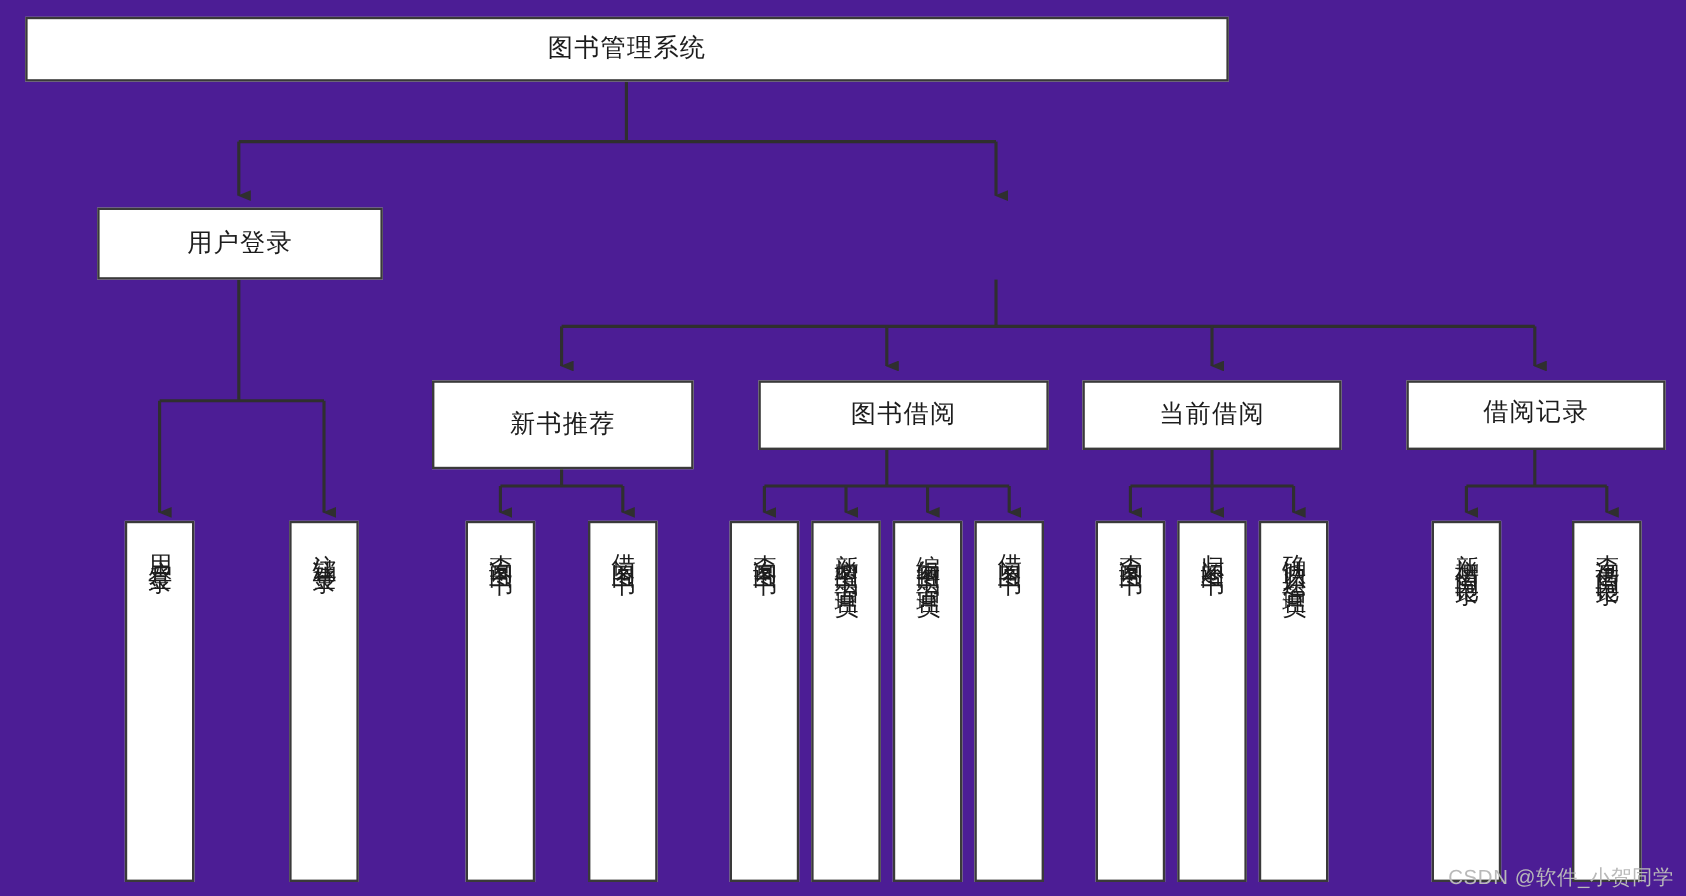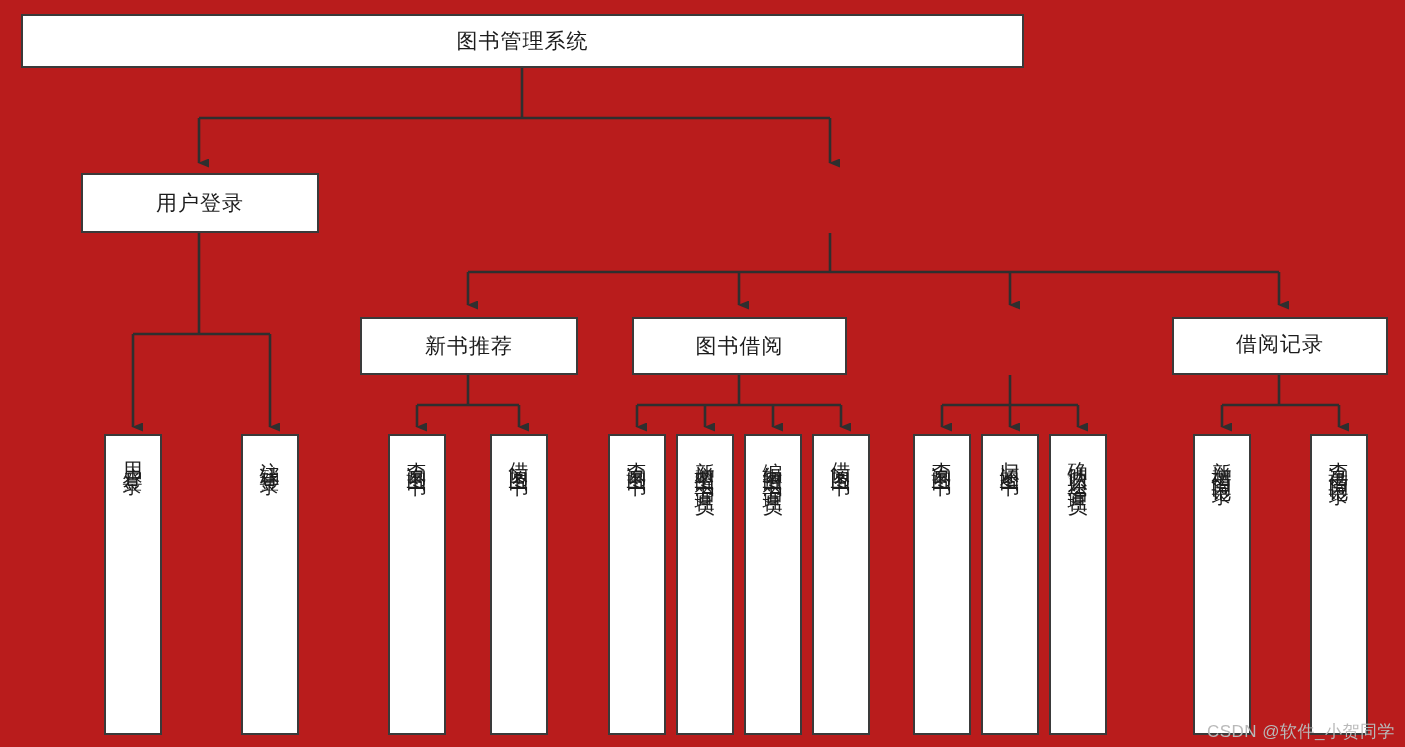--- a/index.html
+++ b/index.html
@@ -5,21 +5,21 @@
 <style>
   html,body{margin:0;padding:0;background:#ffffff;}
   body{
     font-family:"Liberation Sans","DejaVu Sans",sans-serif;
     color:#222222;
   }
   #canvas{
     position:relative;
     width:1405px;
     height:747px;
-    background:#b91c1c;
+    background:#4c1d95;
     overflow:hidden;
   }
   svg#connectors{
     position:absolute;
     left:0; top:0;
     width:1405px;
     height:747px;
     pointer-events:none;
   }
   .node{
@@ -123,28 +123,31 @@
 
   <div class="node horiz" style="left:21px; top:14px; width:1003px; height:54px;">
     <span class="label">图书管理系统</span>
   </div>
 
   <div class="node horiz" style="left:81px; top:173px; width:238px; height:60px;">
     <span class="label">用户登录</span>
   </div>
 
 
-  <div class="node horiz" style="left:360px; top:317px; width:218px; height:58px;">
+  <div class="node horiz" style="left:360px; top:317px; width:218px; height:74px;">
     <span class="label">新书推荐</span>
   </div>
 
-  <div class="node horiz" style="left:632px; top:317px; width:215px; height:58px;">
+  <div class="node horiz" style="left:632px; top:317px; width:242px; height:58px;">
     <span class="label">图书借阅</span>
   </div>
 
+  <div class="node horiz" style="left:902px; top:317px; width:216px; height:58px;">
+    <span class="label">当前借阅</span>
+  </div>
 
   <div class="node horiz" style="left:1172px; top:317px; width:216px; height:58px;font-family:Liberation Mono, monospace;">
     <span class="label">借阅记录</span>
   </div>
 
   <div class="node vert" style="left:104px; top:434px; width:58px; height:301px;">
     <span class="label">用户登录</span>
   </div>
 
   <div class="node vert" style="left:241px; top:434px; width:58px; height:301px;">

